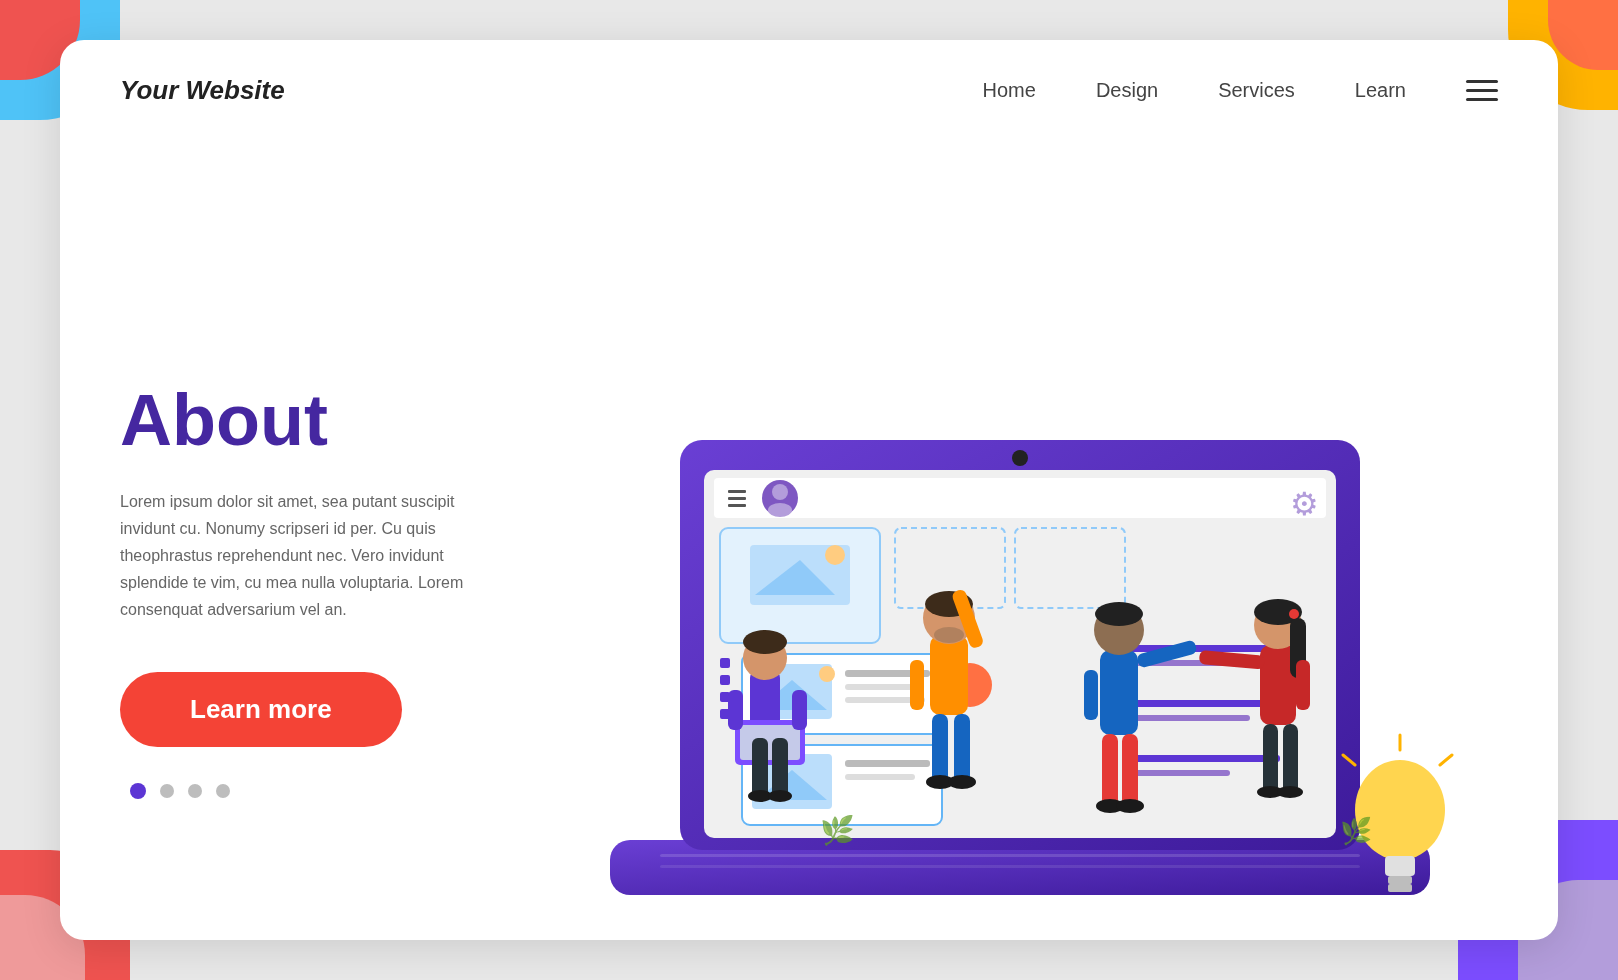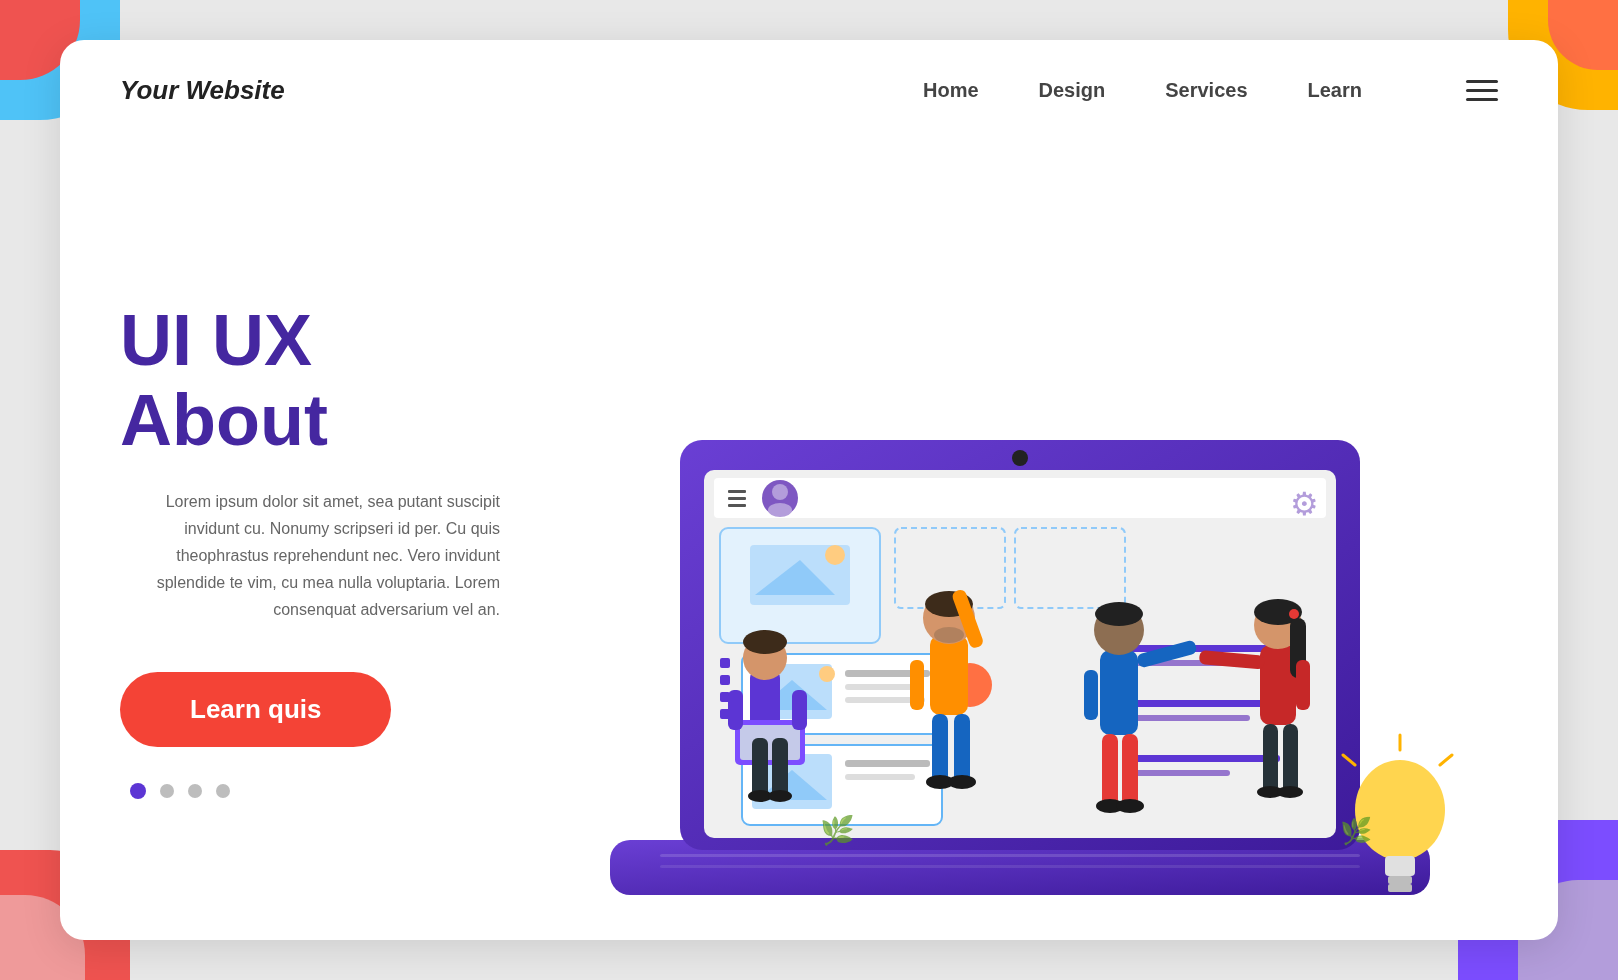--- a/index.html
+++ b/index.html
@@ -90,41 +90,40 @@
       box-shadow: 0 8px 40px rgba(0,0,0,0.12);
     }
 
     
     .navbar {
       display: flex;
       align-items: center;
       padding: 0 60px;
       height: 100px;
       border-bottom: none;
-      gap: 44px;
     }
     .nav-logo {
       font-size: 26px;
       font-weight: 800;
       color: #222;
       font-style: italic;
       flex: 0 0 auto;
       margin-right: auto;
     }
     .nav-links {
       display: flex;
       align-items: center;
       gap: 60px;
       list-style: none;
     }
     .nav-links li a {
       text-decoration: none;
       color: #444;
       font-size: 20px;
-      font-weight: 700;
+      font-weight: 400;
     }
     .nav-hamburger {
       margin-left: 60px;
       display: flex;
       flex-direction: column;
       gap: 6px;
       cursor: pointer;
     }
     .nav-hamburger span {
       display: block;
@@ -154,21 +153,20 @@
       color: #4527a0;
       line-height: 1.1;
       margin-bottom: 28px;
     }
     .hero-subtitle {
       font-size: 16px;
       color: #666;
       line-height: 1.7;
       max-width: 380px;
       margin-bottom: 48px;
-      text-align: right;
     }
     .btn-learn-more {
       background: #f44336;
       color: white;
       border: none;
       border-radius: 50px;
       padding: 22px 70px;
       font-size: 26px;
       font-weight: 600;
       cursor: pointer;
@@ -237,25 +235,25 @@
       <span></span>
       <span></span>
       <span></span>
     </div>
   </nav>
 
   <div class="main-content">
 
     <div class="hero-text">
       <div class="hero-title">
-        <span>UI UX</span><br>
+        <br>
         <span>About</span>
       </div>
       <p class="hero-subtitle">Lorem ipsum dolor sit amet, sea putant suscipit invidunt cu. Nonumy scripseri id per. Cu quis theophrastus reprehendunt nec. Vero invidunt splendide te vim, cu mea nulla voluptaria. Lorem consenquat adversarium vel an.</p>
-      <button class="btn-learn-more">Learn quis</button>
+      <button class="btn-learn-more">Learn more</button>
       <div class="dots">
         <div class="dot"></div>
         <div class="dot inactive"></div>
         <div class="dot inactive"></div>
         <div class="dot inactive"></div>
       </div>
     </div>
 
     <div class="hero-illustration">
 

